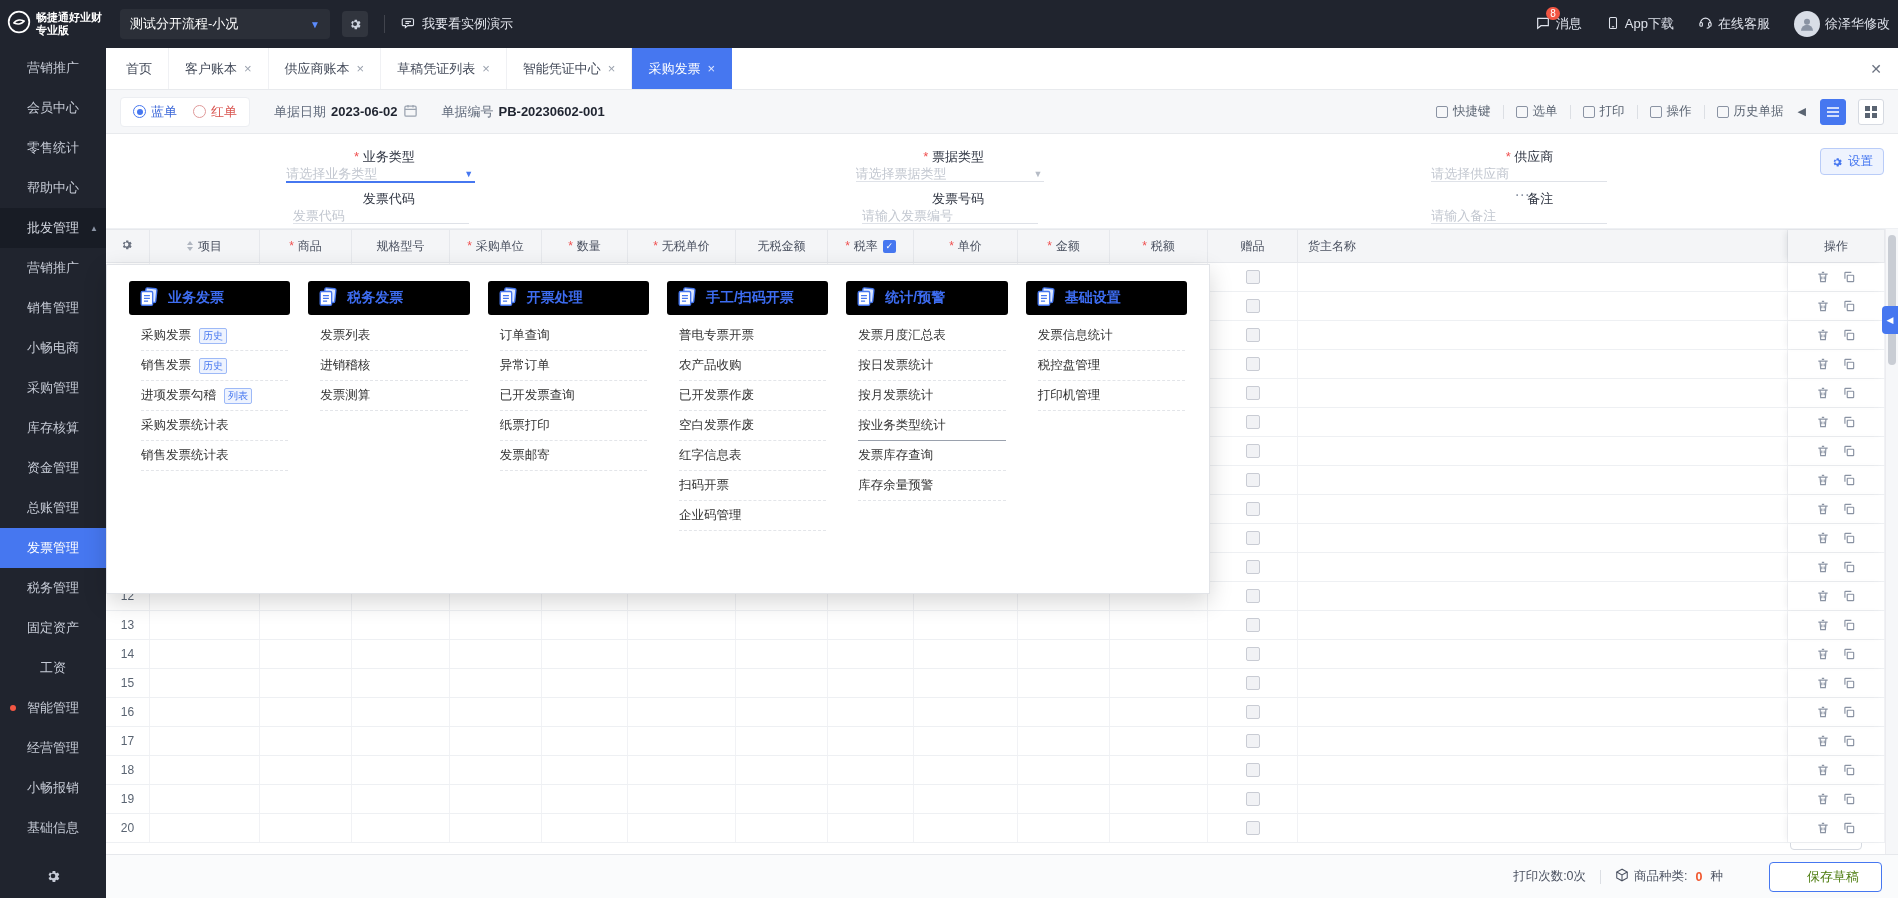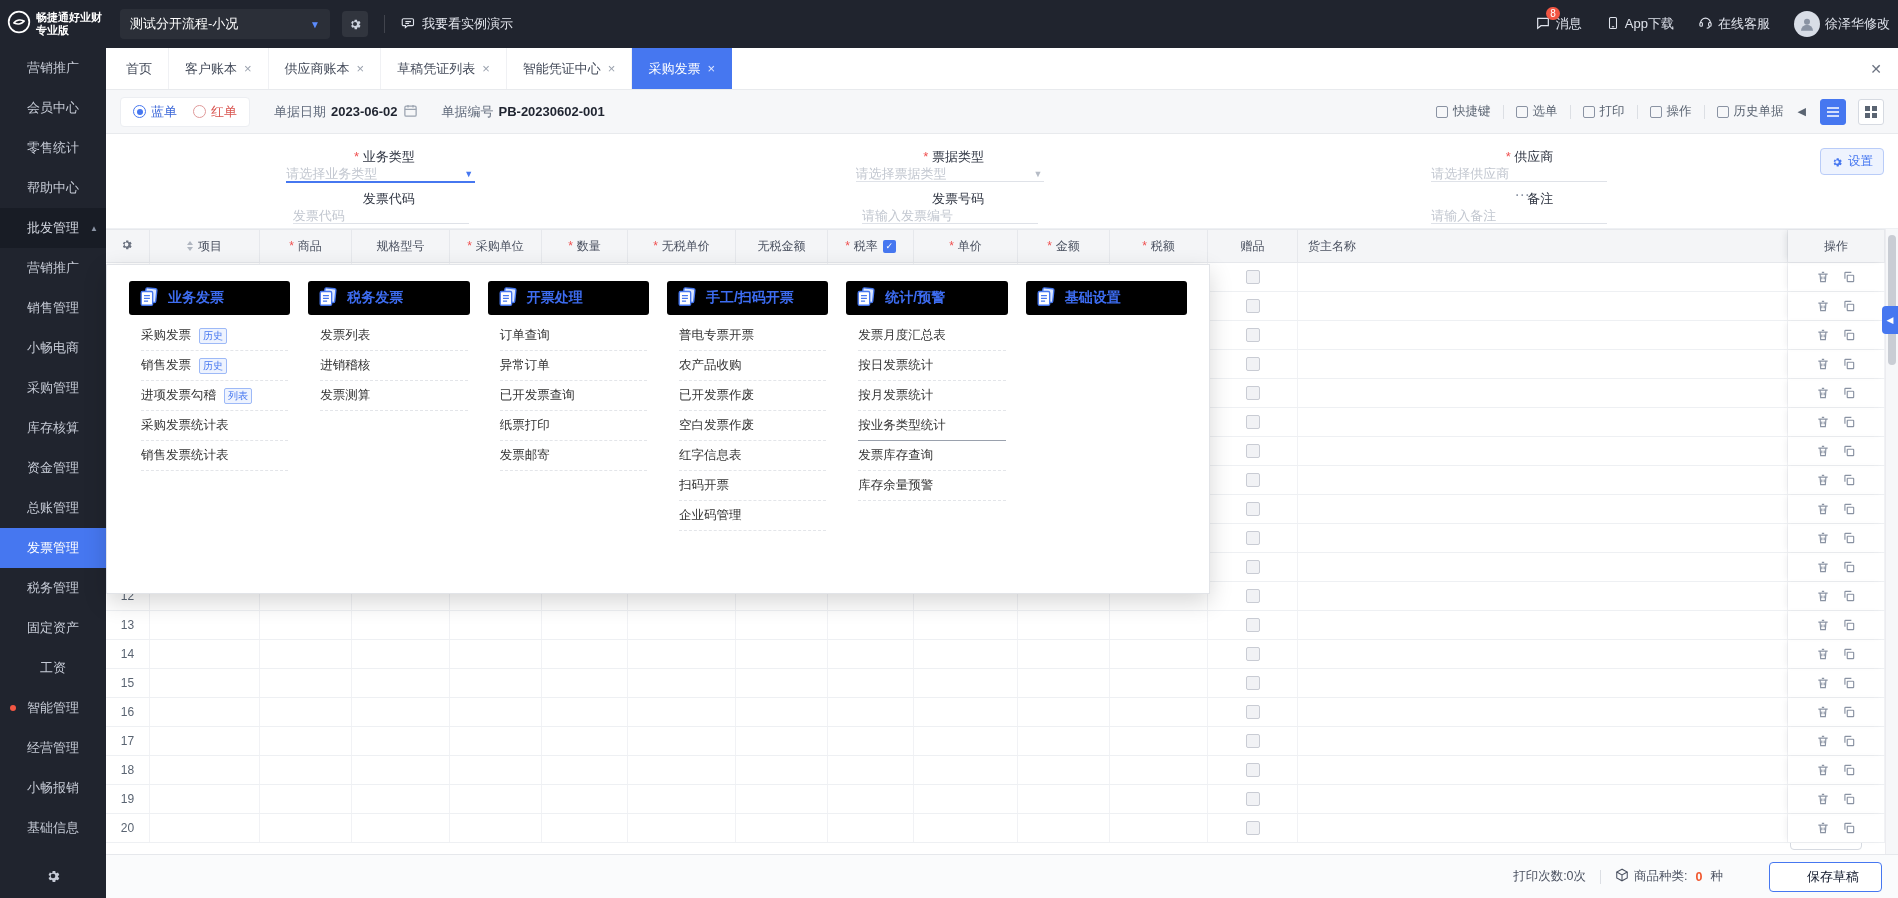--- a/index.html
+++ b/index.html
@@ -133,21 +133,21 @@
   
   .footer { height:44px; background:#fafbfc; border-top:1px solid #e6e8ec; display:flex; align-items:center;
     padding:0 16px; gap:18px; flex-shrink:0; }
   .ft-stats { margin-left:auto; display:flex; align-items:center; gap:14px; font-size:12.5px; color:#4a5160; }
   .ft-sep { width:1px; height:14px; background:#dcdfe4; }
   .ft-num { color:#f0562d; font-weight:bold; margin:0 3px; }
   .ft-buttons { display:flex; align-items:center; gap:12px; margin-left:28px;flex-direction:column; }
   .btn { height:30px; padding:0 22px; border-radius:4px; font-size:13px; cursor:pointer; border:1px solid #d6dae1;
     background:#fff; color:#3c4353; display:inline-flex; align-items:center; gap:7px;
     font-family:"Liberation Sans", sans-serif; }
-  .btn.outline { border-color:#4677f0; color:#0f172a;padding-left:37px; }
+  .btn.outline { border-color:#4677f0; color:#4d7c0f;padding-left:37px; }
   .btn.primary { background:#4677f0; border-color:#4677f0; color:#fff; }
 
   
   .vscroll { position:absolute; right:0; top:181px; bottom:44px; width:13px; background:#f6f7f9;
     border-left:1px solid #ececf0; z-index:5; }
   .vthumb { position:absolute; top:6px; right:2px; width:8px; height:130px; background:#c9cdd4; border-radius:4px; }
   .side-handle { position:absolute; right:0; top:258px; width:16px; height:28px; background:#4677f0;
     border-radius:4px 0 0 4px; z-index:12; display:flex; align-items:center; justify-content:center;
     color:#fff; font-size:9px; cursor:pointer; }
 </style>
@@ -1321,20 +1321,31 @@
             </div>
             <div>
               <div class="pp-head">
                 <span><svg width="22" height="22" viewBox="0 0 24 24" fill="none" stroke="#4677f0" stroke-width="1.5">
                     <rect x="8" y="2.5" width="12" height="15" rx="1.5" transform="rotate(6 14 10)" fill="#dbe7ff"></rect>
                     <rect x="3.5" y="6" width="12.5" height="15" rx="1.5" fill="#fff"></rect>
                     <path d="M6.5 10.5h6.5M6.5 13.5h6.5M6.5 16.5h4.5"></path>
                   </svg></span>
                 <span>基础设置</span>
               </div>
+              <div class="pp-items">
+                <div class="pp-item">
+                  <span>发票信息统计</span>
+                </div>
+                <div class="pp-item">
+                  <span>税控盘管理</span>
+                </div>
+                <div class="pp-item">
+                  <span>打印机管理</span>
+                </div>
+              </div>
             </div>
           </div>
       </div>
 
       <div class="footer">
         <div class="ft-stats">
           <span>打印次数:0次</span>
           <span class="ft-sep"></span>
           <span style="display:inline-flex; align-items:center; gap:5px;">
             <span>

